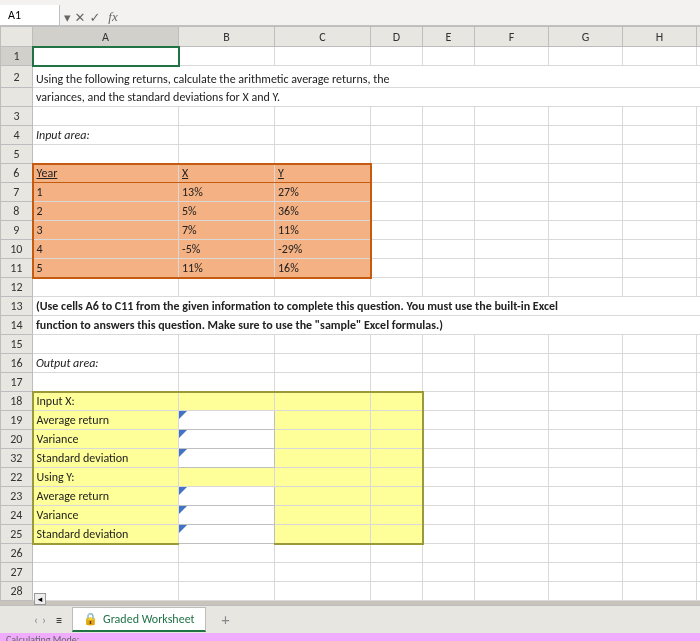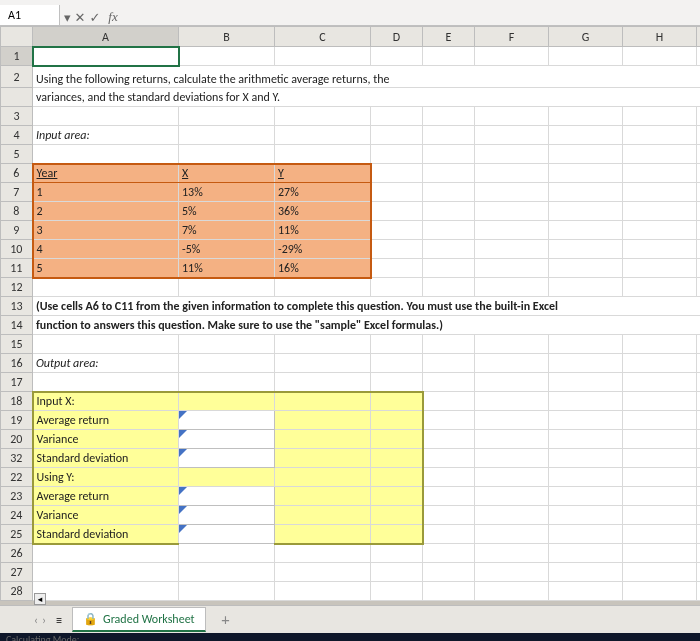--- a/index.html
+++ b/index.html
@@ -145,21 +145,21 @@
       text-align: center;
       line-height: 10px;
     }
     .status-bar {
       position: absolute;
       bottom: 0; left: 0; right: 0;
       height: 8px;
       font-size: 10px;
       color: #666;
       padding-left: 6px;
-      background: #0f172a;
+      background: #f0abfc;
     }
   </style>
 </head>
 <body>
 
 <div class="formula-bar">
   <div class="name-box">A1</div>
   <div class="fb-controls">
     <span>▾</span>
     <span>✕</span>

